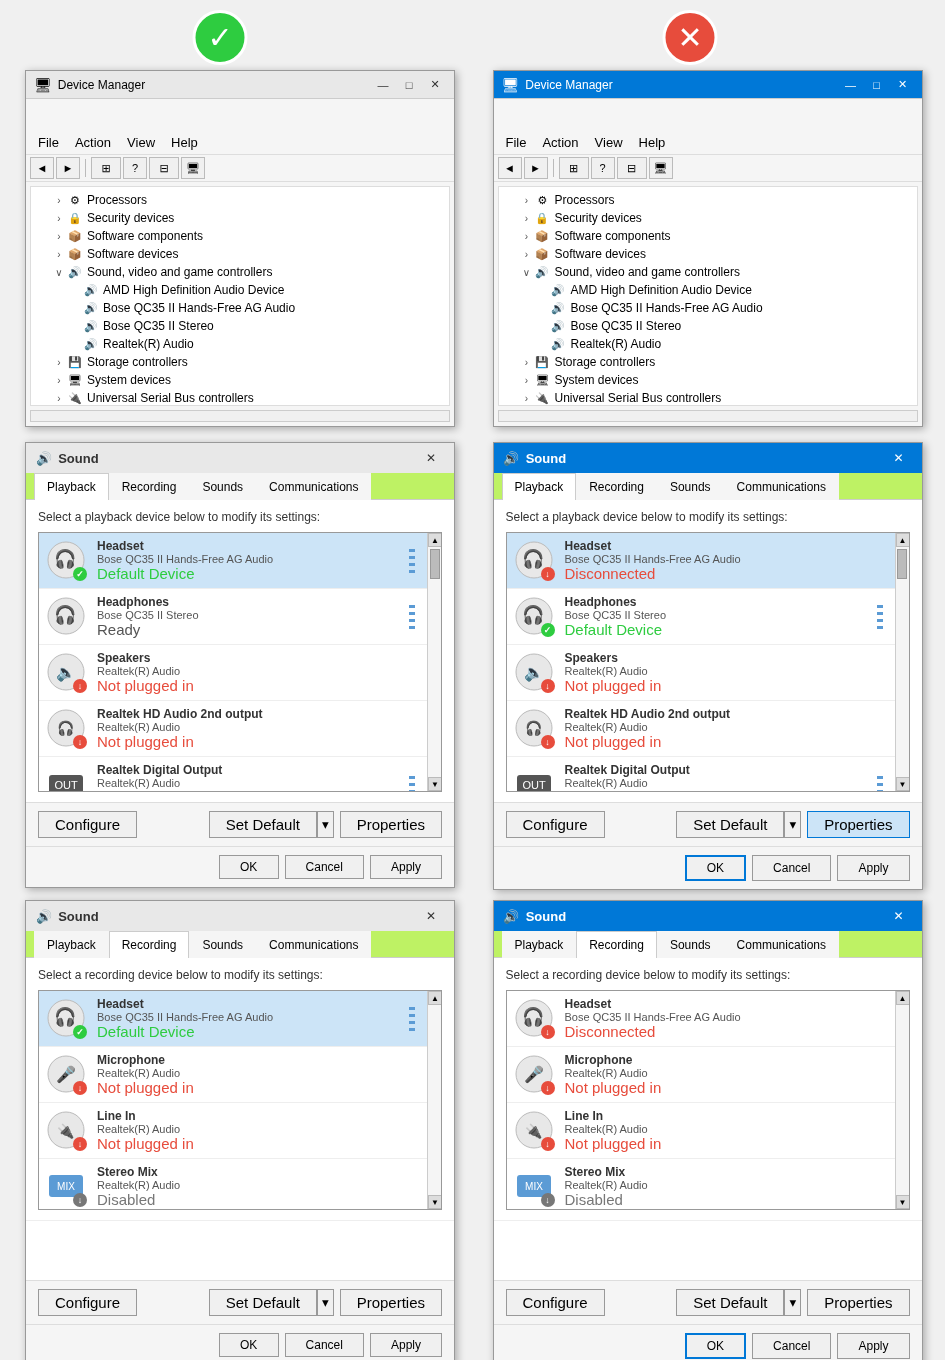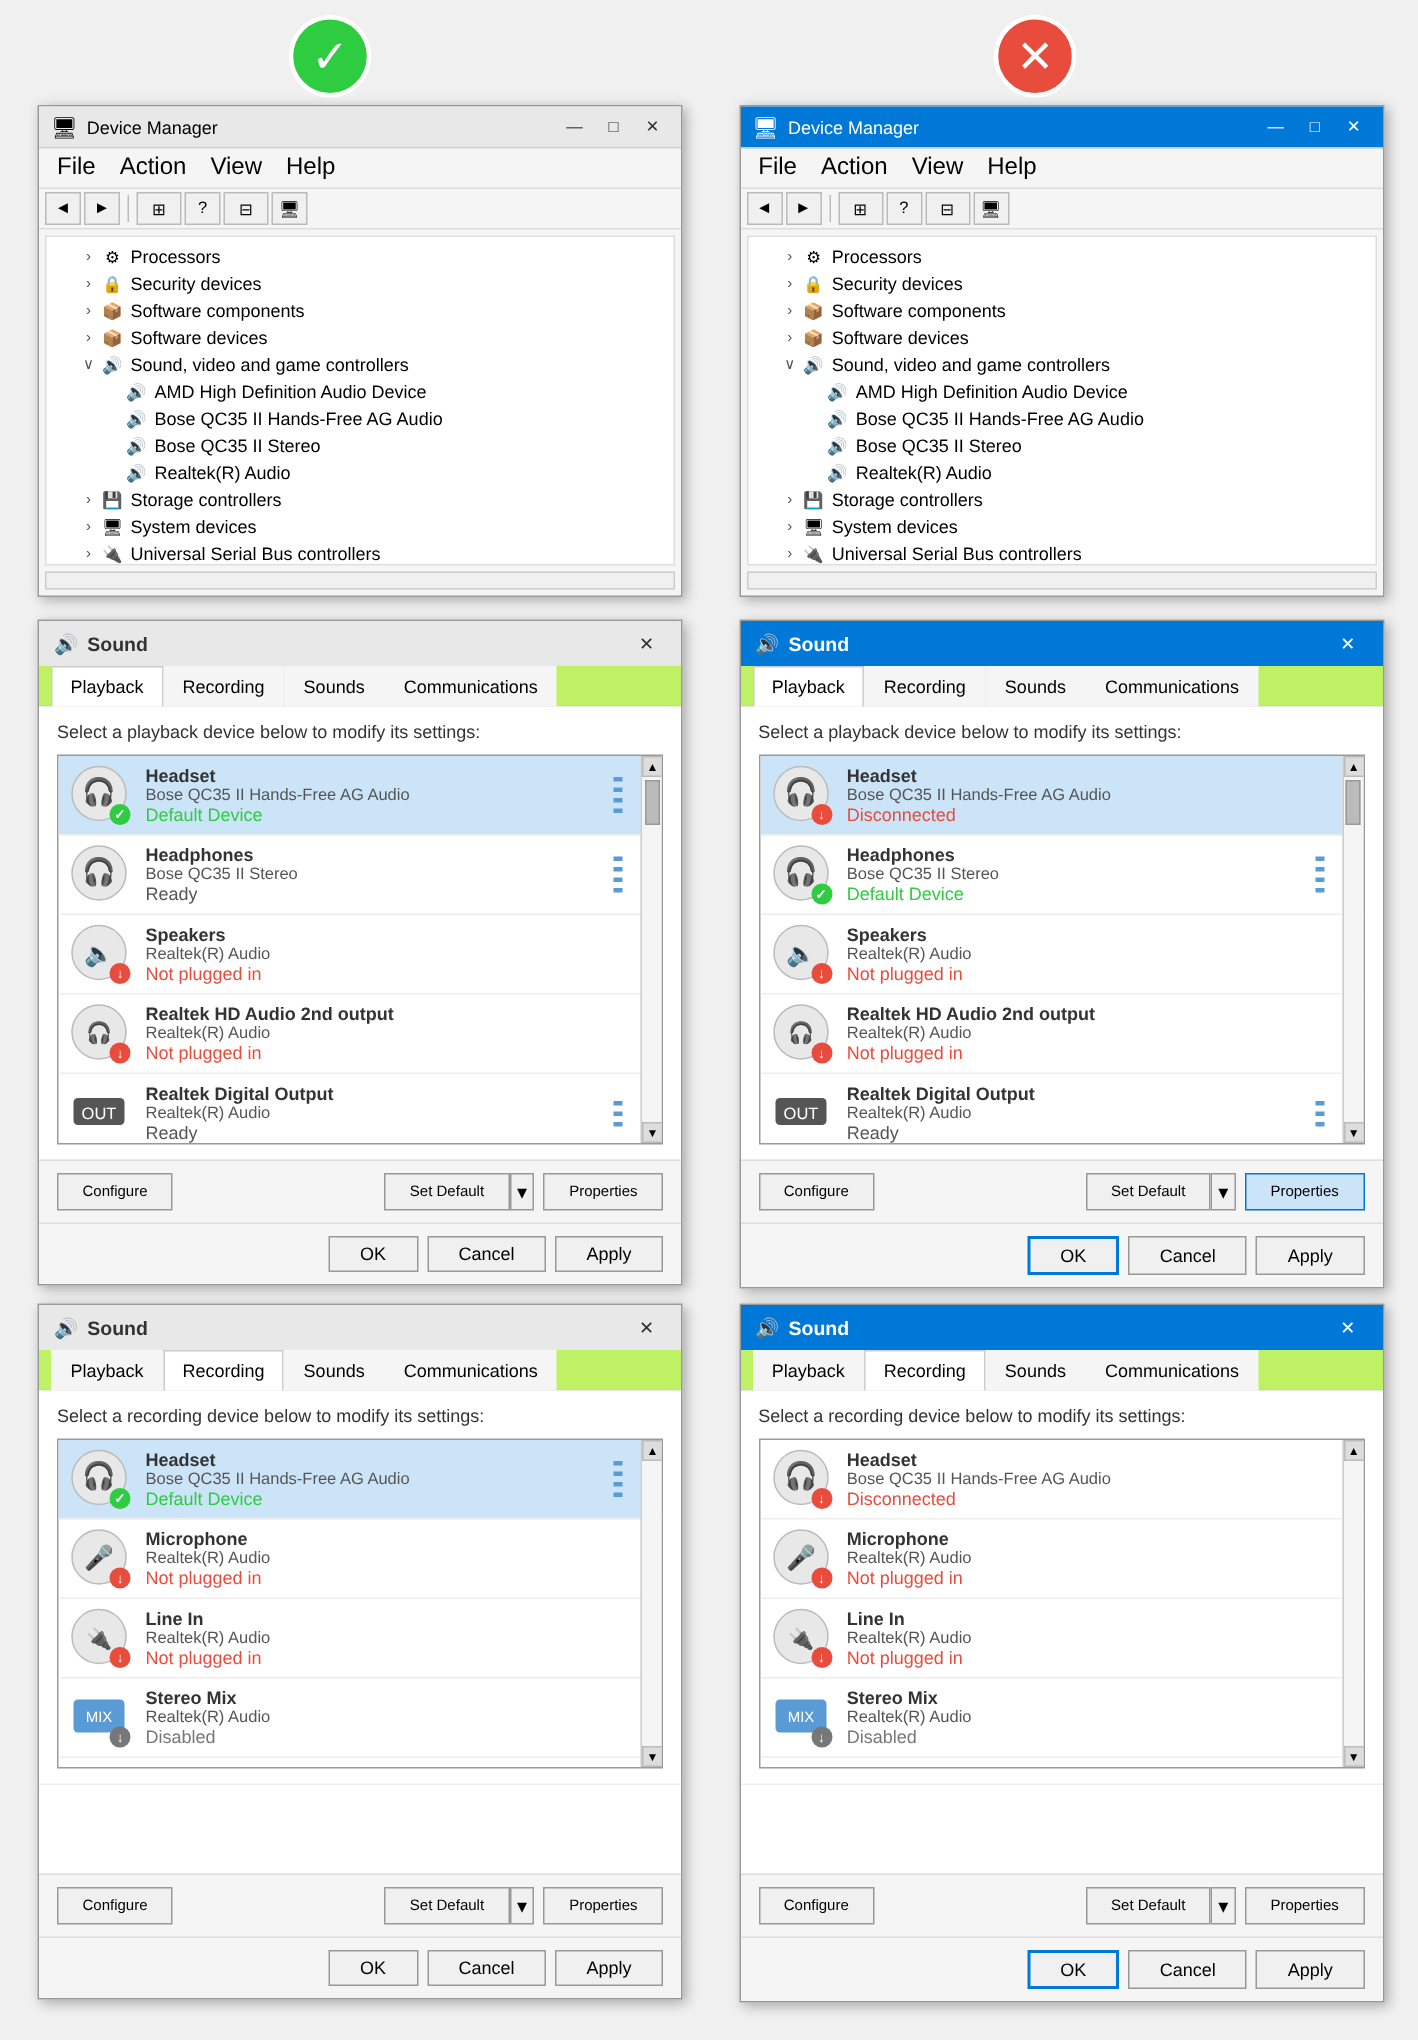--- a/index.html
+++ b/index.html
@@ -81,21 +81,22 @@
     .dm-menubar {
       display: flex;
       gap: 0;
       padding: 2px 4px;
       border-bottom: 1px solid #ddd;
       background: #f5f5f5;
     }
     .dm-menubar span {
       padding: 2px 8px;
       cursor: pointer;
-      font-size: 16px;
+      font-size: 13px;
+      margin-top: 32px;
     }
     .dm-toolbar {
       display: flex;
       align-items: center;
       padding: 2px 4px;
       border-bottom: 1px solid #ddd;
       gap: 2px;
       background: #f5f5f5;
     }
     .dm-toolbar-btn {
@@ -267,21 +268,21 @@
       justify-content: center;
       font-size: 9px;
       color: white;
       font-weight: bold;
     }
     .badge-green { background: #2ecc40; }
     .badge-red { background: #e74c3c; }
     .device-info { flex: 1; }
     .device-name { font-size: 12px; font-weight: 600; color: #333; }
     .device-sub { font-size: 11px; color: #555; }
-    .device-status-text { font-size: 12px; }
+    .device-status-text { font-size: 15px; }
     .status-default { color: #2ecc40; }
     .status-disconnected { color: #e74c3c; }
     .status-ready { color: #555; }
     .status-not-plugged { color: #e74c3c; }
     .status-disabled { color: #777; }
     .scroll-up, .scroll-down {
       width: 14px;
       height: 14px;
       background: #ddd;
       border: 1px solid #bbb;
@@ -304,21 +305,21 @@
       gap: 6px;
       padding: 8px 12px;
       background: #f5f5f5;
       border-top: 1px solid #ddd;
     }
     .btn {
       padding: 4px 16px;
       border: 1px solid #999;
       background: #f0f0f0;
       cursor: pointer;
-      font-size: 10px;
+      font-size: 15px;
       min-width: 70px;
     }
     .btn.active-btn {
       background: #cce4f7;
       border-color: #0078d7;
     }
     .btn-set-default {
       display: flex;
       align-items: center;
     }

